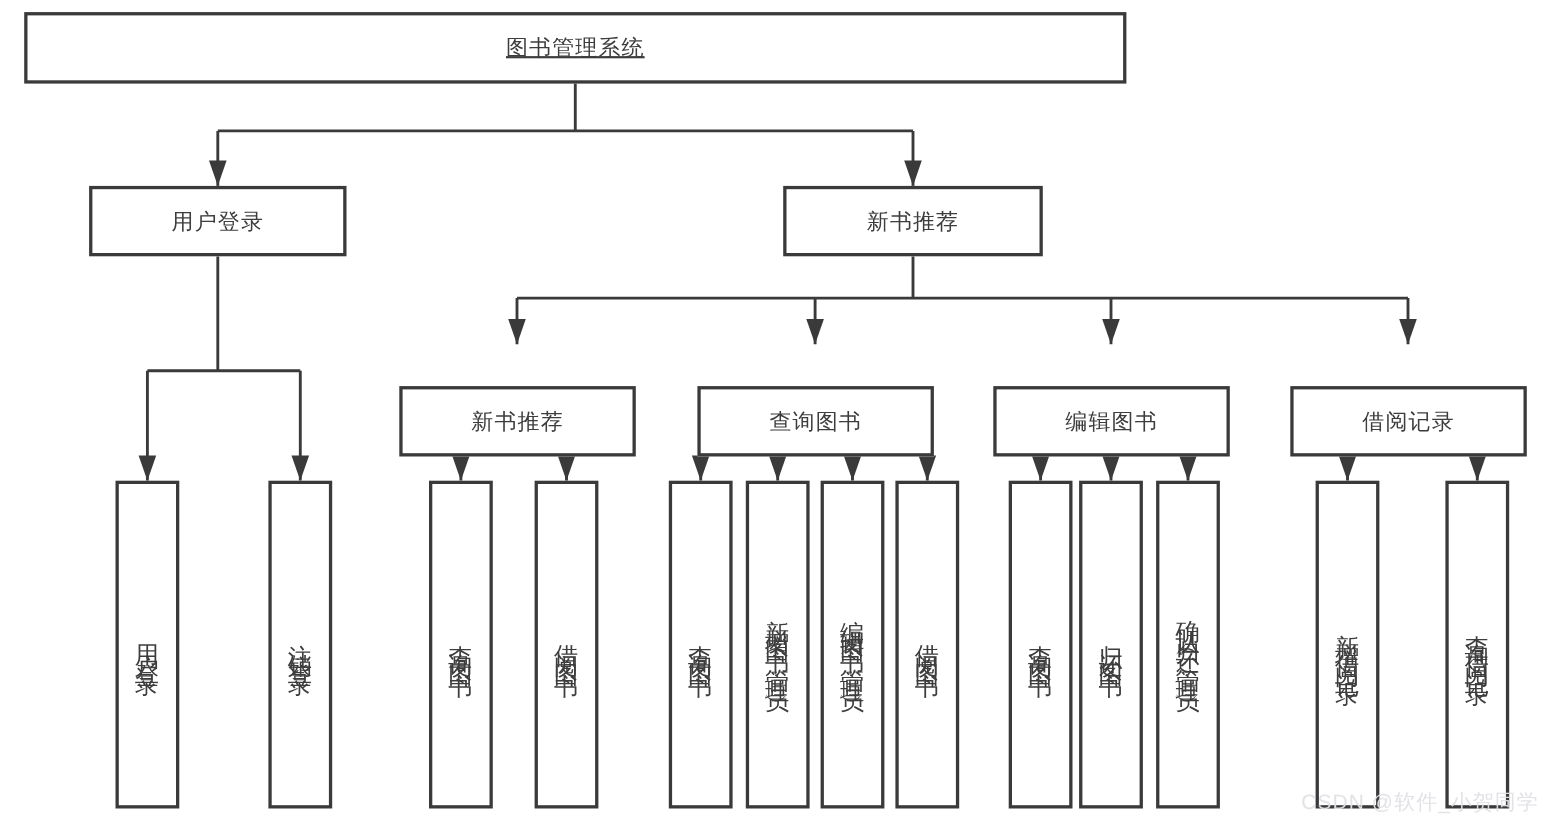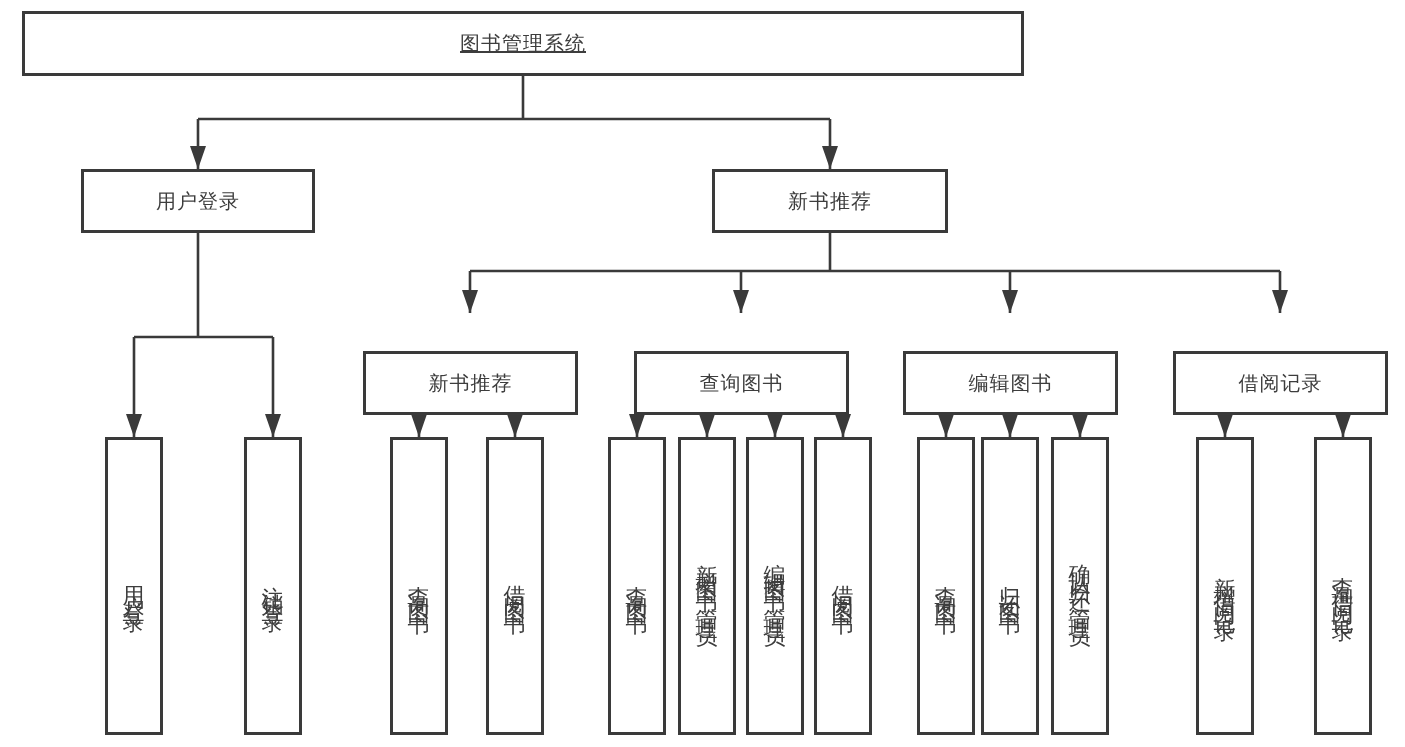--- a/index.html
+++ b/index.html
@@ -145,14 +145,15 @@
     <span>确认归还（管理员）</span>
   </div>
 
   <div class="box v" style="left:1196px">
     <span>新增借阅记录</span>
   </div>
   <div class="box v" style="left:1314px">
     <span>查询借阅记录</span>
   </div>
 
+  <div class="watermark">CSDN @软件_小贺同学</div>
 
 </div>
 
 </body></html>

